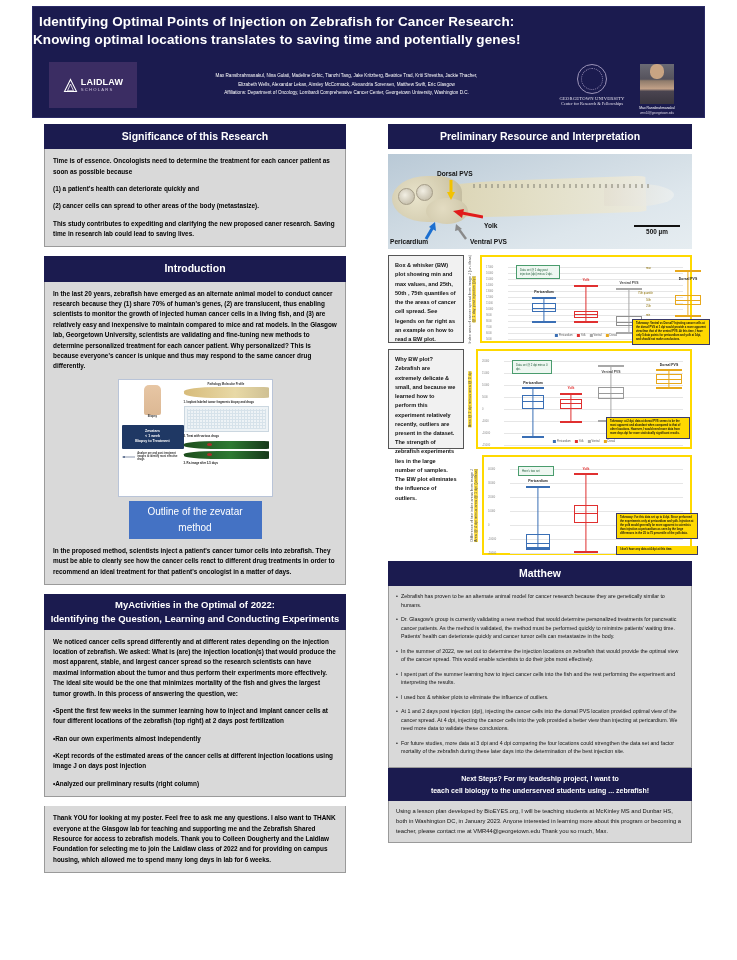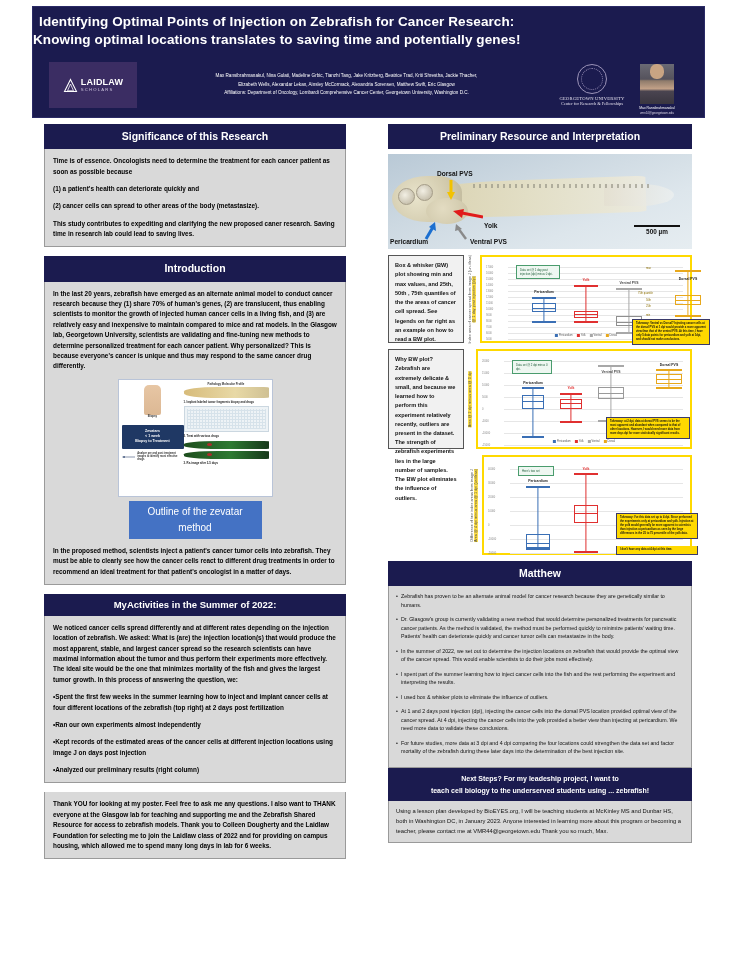--- a/index.html
+++ b/index.html
@@ -232,21 +232,22 @@
       <div class="fig-caption">Outline of the zevatar method</div>
 
       <p>In the proposed method, scientists inject a patient's cancer tumor cells into zebrafish. They must be able to clearly see how the cancer cells react to different drug treatments in order to recommend an ideal treatment for that patient's oncologist in a matter of days.</p>
     </div>
   </div>
 
   <div class="spacer"></div>
 
   <div>
     <div class="sec-head two">
-      <div>MyActivities in the Summer of 2022:</div>
+      <div>MyActivities in the Optimal of 2022:</div>
+      <div>Identifying the Question, Learning and Conducting Experiments</div>
     </div>
     <div class="sec-body">
       <p>We noticed cancer cells spread differently and at different rates depending on the injection location of zebrafish. We asked: What is (are) the injection location(s) that would produce the most apparent, stable, and largest cancer spread so the research scientists can have maximal information about the tumor and thus perform their experiments more effectively. The ideal site would be the one that minimizes mortality of the fish and gives the largest tumor growth. In this process of answering the question, we:</p>
       <p>•Spent the first few weeks in the summer learning how to inject and implant cancer cells at four different locations of the zebrafish (top right) at 2 days post fertilization</p>
       <p>•Ran our own experiments almost independently</p>
       <p>•Kept records of the estimated areas of the cancer cells at different injection locations using image J on days post injection</p>
       <p>•Analyzed our preliminary results (right column)</p>
     </div>
   </div>
 

